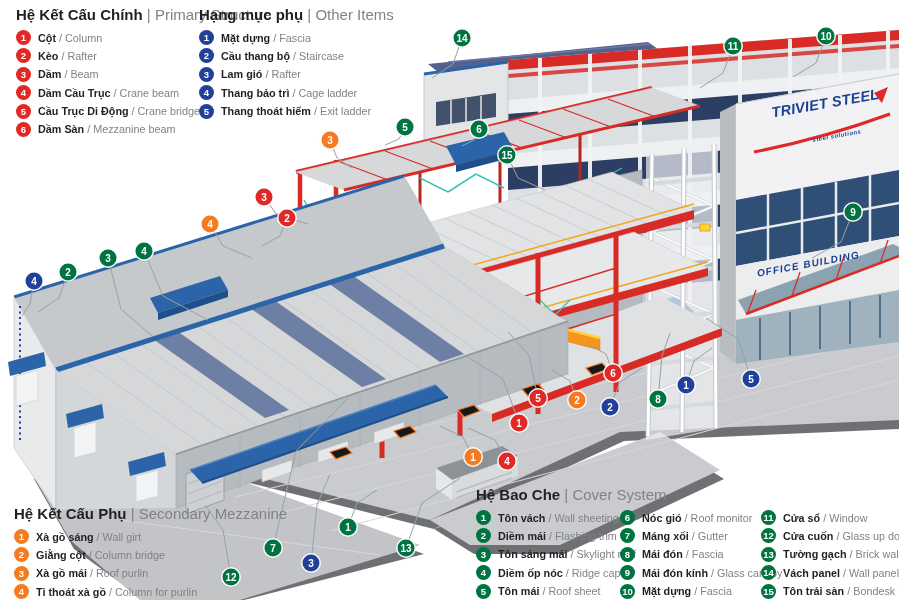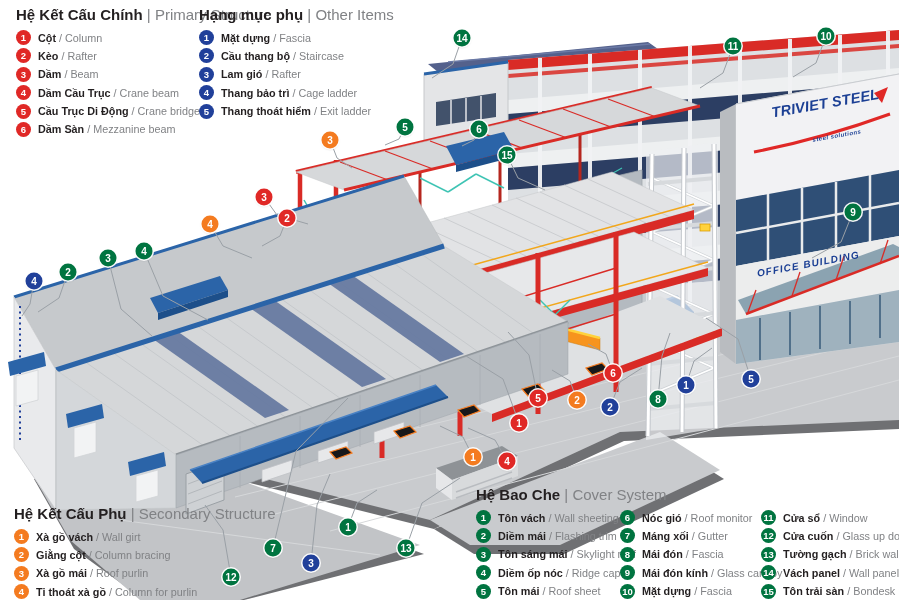--- a/index.html
+++ b/index.html
@@ -498,30 +498,30 @@
             <span class="lg-label"><b>Thang bảo trì</b><span class="gray"> / Cage ladder</span></span>
           </div>
           <div class="lg-row">
             <span class="lg-num" style="background: rgb(33, 64, 154);">5</span>
             <span class="lg-label"><b>Thang thoát hiểm</b><span class="gray"> / Exit ladder</span></span>
           </div>
         </div>
       </div>
     </div>
   <div class="legend" id="lg-secondary" style="left:14px;top:505px">
-      <div class="lg-title"><span>Hệ Kết Cấu Phụ</span><span class="gray"> | Secondary Structure</span></div>
+      <div class="lg-title"><span>Hệ Kết Cấu Phụ</span><span class="gray"> | Secondary Mezzanine</span></div>
       <div class="lg-cols">
         <div class="lg-col">
           <div class="lg-row">
             <span class="lg-num" style="background: rgb(244, 123, 32);">1</span>
-            <span class="lg-label"><b>Xà gồ vách</b><span class="gray"> / Wall girt</span></span>
+            <span class="lg-label"><b>Xà gồ sáng</b><span class="gray"> / Wall girt</span></span>
           </div>
           <div class="lg-row">
             <span class="lg-num" style="background: rgb(244, 123, 32);">2</span>
-            <span class="lg-label"><b>Giằng cột</b><span class="gray"> / Column bracing</span></span>
+            <span class="lg-label"><b>Giằng cột</b><span class="gray"> / Column bridge</span></span>
           </div>
           <div class="lg-row">
             <span class="lg-num" style="background: rgb(244, 123, 32);">3</span>
             <span class="lg-label"><b>Xà gồ mái</b><span class="gray"> / Roof purlin</span></span>
           </div>
           <div class="lg-row">
             <span class="lg-num" style="background: rgb(244, 123, 32);">4</span>
             <span class="lg-label"><b>Ti thoát xà gồ</b><span class="gray"> / Column for purlin</span></span>
           </div>
         </div>

